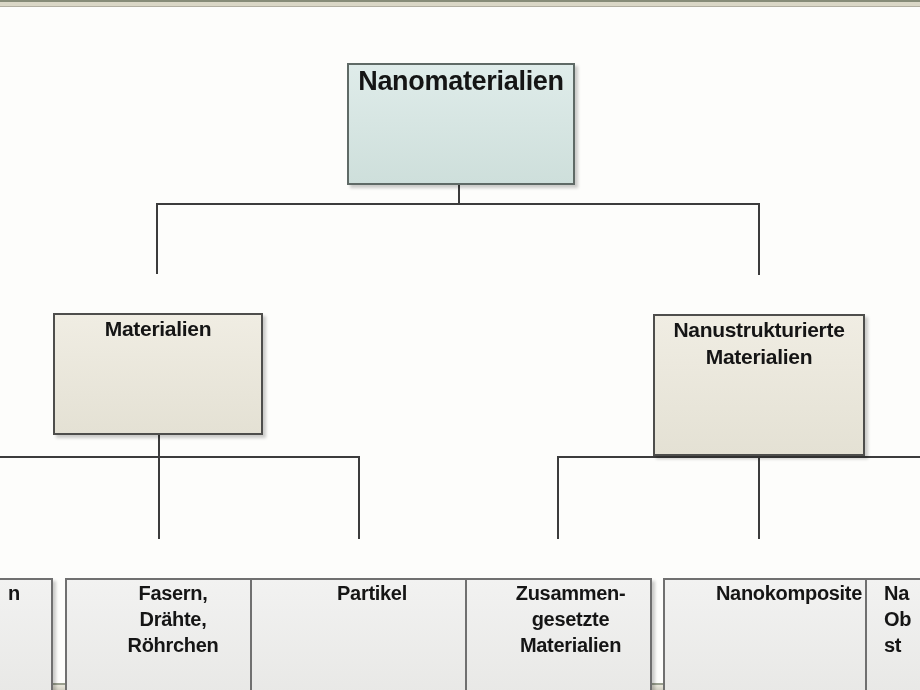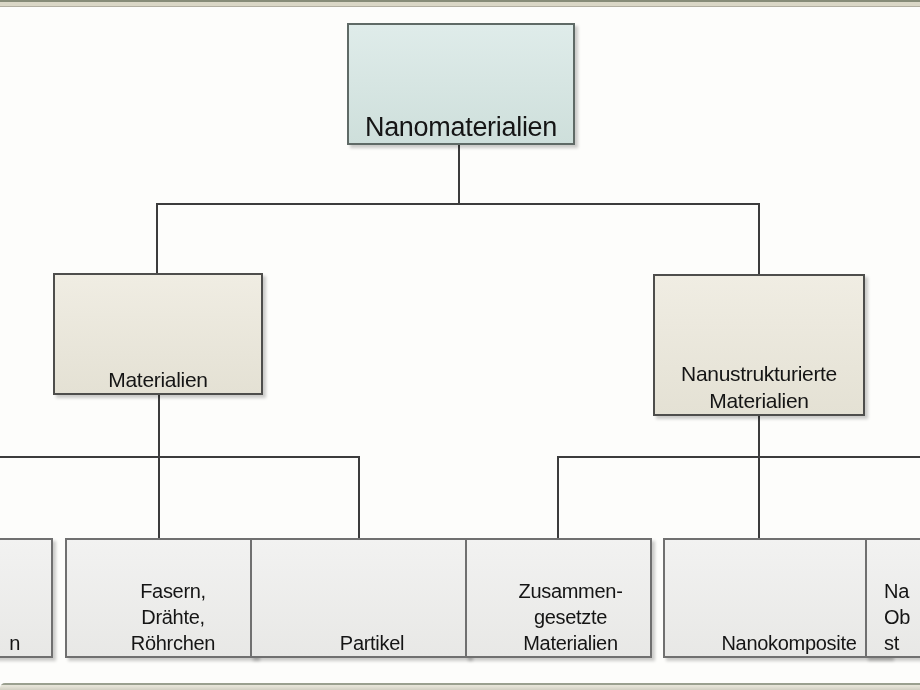--- a/index.html
+++ b/index.html
@@ -30,26 +30,27 @@
       #d2d0c3 7px);
   }
   
   .conn{position:absolute;background:#3c3c3c;z-index:1;}
   .conn.h{height:2px;}
   .conn.v{width:2px;}
   
   .node{
     position:absolute;z-index:2;
     display:flex;flex-direction:column;
-    align-items:center;justify-content:flex-end;
+    align-items:center;justify-content:flex-start;
     box-sizing:border-box;
     text-align:center;
-    font-weight:400;color:#151515;
+    font-weight:700;color:#151515;
     letter-spacing:-0.3px;
     box-shadow:3px 3px 3px rgba(0,0,0,0.20);
+    margin-top:40px;
   }
   .node .ln{display:block;}
   .node-root{
     left:347px;top:23px;width:228px;height:122px;
     background:linear-gradient(#dfecea,#cedfdb);
     border:2px solid #5f6a66;
     font-size:27px;line-height:32px;
   }
   .node-branch{
     background:linear-gradient(#f0ede3,#e4e1d4);

